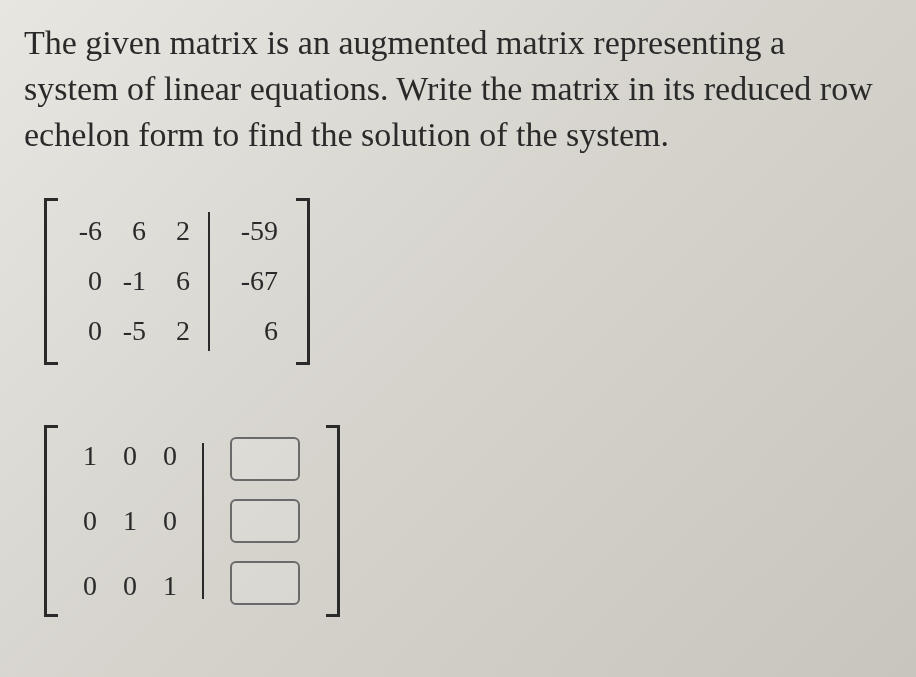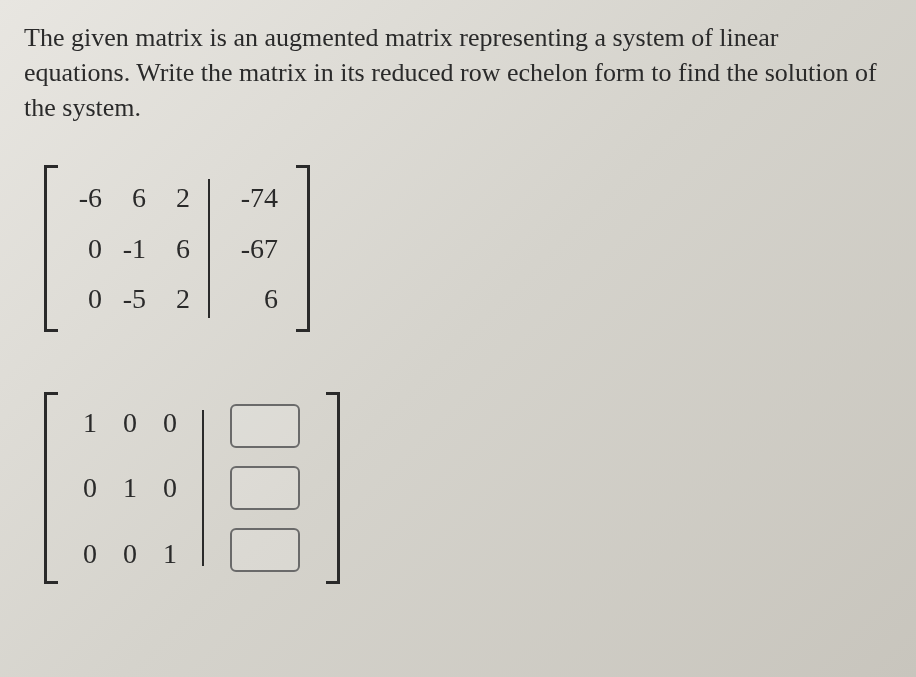--- a/index.html
+++ b/index.html
@@ -7,21 +7,21 @@
     margin: 0;
     padding: 20px 24px;
     width: 916px;
     height: 677px;
     background: linear-gradient(135deg, #e8e6e1 0%, #d5d3cc 50%, #c8c5bd 100%);
     font-family: Georgia, 'Times New Roman', serif;
     color: #2a2a2a;
     overflow: hidden;
   }
   .prompt {
-    font-size: 26px;
+    font-size: 34px;
     line-height: 1.35;
     font-weight: 500;
     margin-bottom: 40px;
     max-width: 860px;
   }
   .matrix-wrap {
     display: flex;
     align-items: stretch;
     margin-left: 20px;
     margin-bottom: 60px;
@@ -106,21 +106,21 @@
       </div>
       <div class="row">
         <span>0</span>
         <span>-5</span>
         <span>2</span>
       </div>
     </div>
     <div class="aug-divider"></div>
     <div class="col-block rhs">
       <div class="row">
-          <span>-74</span>
+          <span>-59</span>
         </div>
       <div class="row">
           <span>-67</span>
         </div>
       <div class="row">
           <span>6</span>
         </div>
     </div>
   </div>
   <div class="bracket right"></div>

